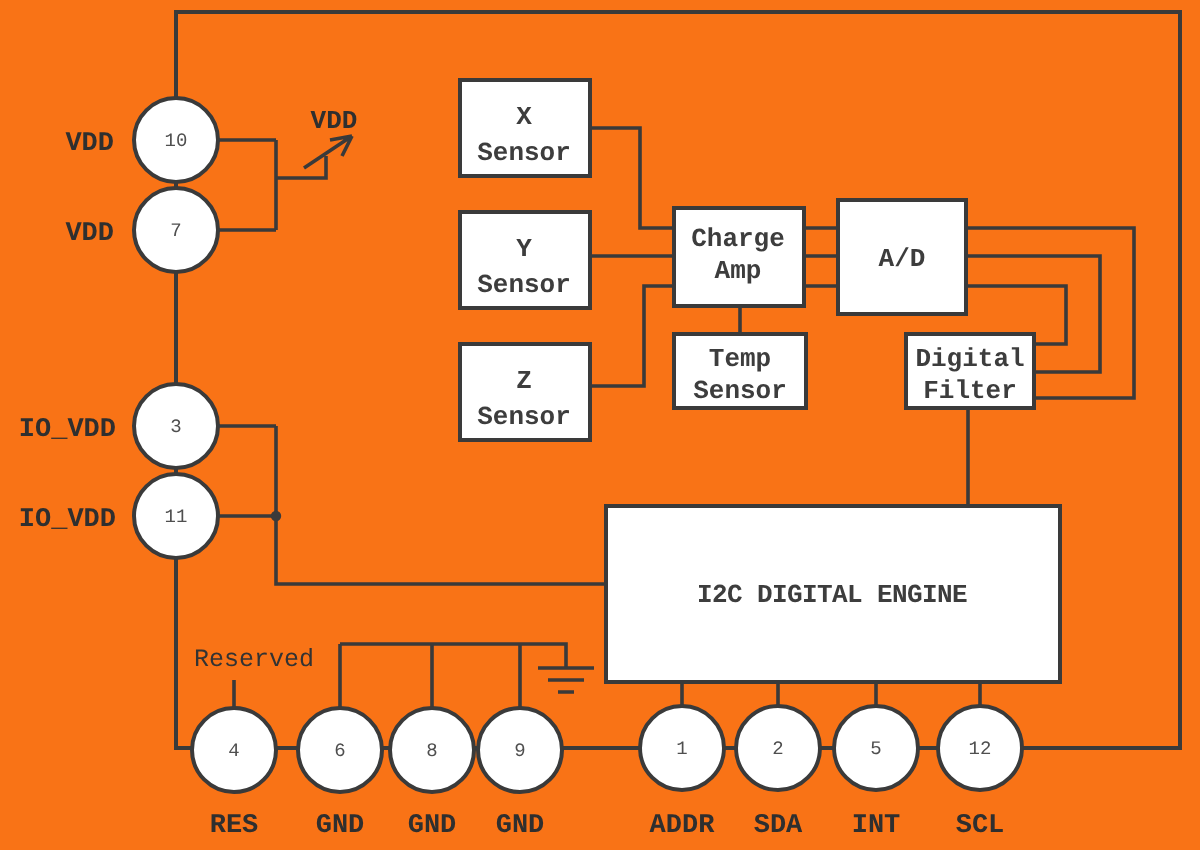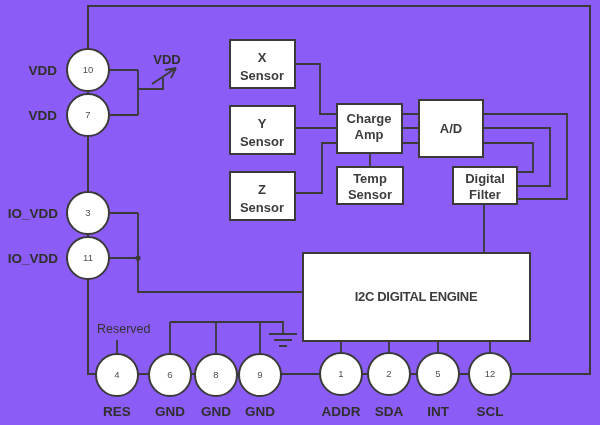--- a/index.html
+++ b/index.html
@@ -1,22 +1,22 @@
 <!DOCTYPE html>
 <html style="--line: #3a3a3a; --text: #333333; --pin-num: #4f4f4f;"><head>
 <meta charset="utf-8">
 <style>
   :root{
     --line:#3a3a3a;
     --text:#333333;
     --pin-num:#4f4f4f;
   }
   html,body{margin:0;padding:0;background:#ffffff;}
-  .stage{position:relative;width:600px;height:425px;background:#8b5cf6;overflow:hidden;
-         font-family:Liberation Sans, sans-serif;}
+  .stage{position:relative;width:600px;height:425px;background:#f97316;overflow:hidden;
+         font-family:Liberation Mono, monospace;}
   svg{display:block;}
   .wire{fill:none;stroke:var(--line);stroke-width:1.8;}
   .outline{fill:none;stroke:var(--line);stroke-width:2;}
   .block{fill:#ffffff;stroke:var(--line);stroke-width:2;}
   .pin{fill:#ffffff;stroke:var(--line);stroke-width:2;}
   .blocklabel{fill:#3d3d3d;font-size:13px;font-weight:bold;text-anchor:middle;}
   .engine-label{letter-spacing:-0.3px;}
   .pinname{fill:#2f2f2f;font-size:13.5px;font-weight:bold;}
   .pinname.mid{text-anchor:middle;}
   .pinname.end{text-anchor:end;}

